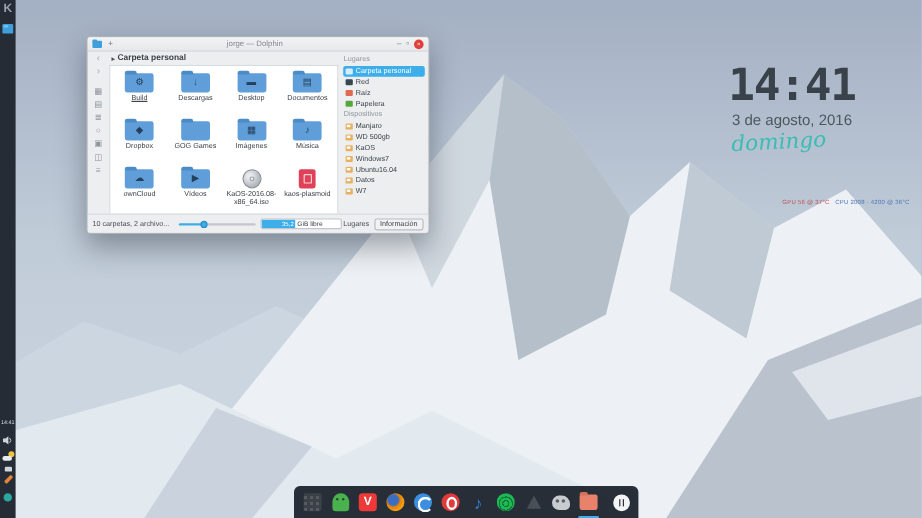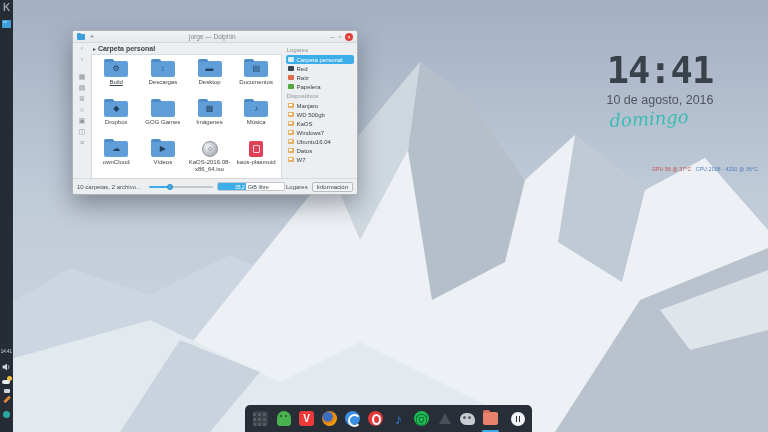--- a/index.html
+++ b/index.html
@@ -208,21 +208,21 @@
     <div class="tray t-pen">
         <div class="pen-shape"></div>
       </div>
     <div class="tray t-color">
         <div class="color-shape"></div>
       </div>
   </div>
 
   <div class="clock-widget">
     <div class="cw-time">14:41</div>
-    <div class="cw-date">10 de agosto, 2016</div>
+    <div class="cw-date">3 de agosto, 2016</div>
     <div class="cw-day">domingo</div>
   </div>
   <div class="monitor-line">
     <span class="mon-red">GPU 56 @ 37°C</span>
     <span class="mon-blue">CPU 2008 · 4200 @ 36°C</span>
   </div>
 
   <div class="window">
     <div class="titlebar">
       <div class="tb-appicon"></div>

